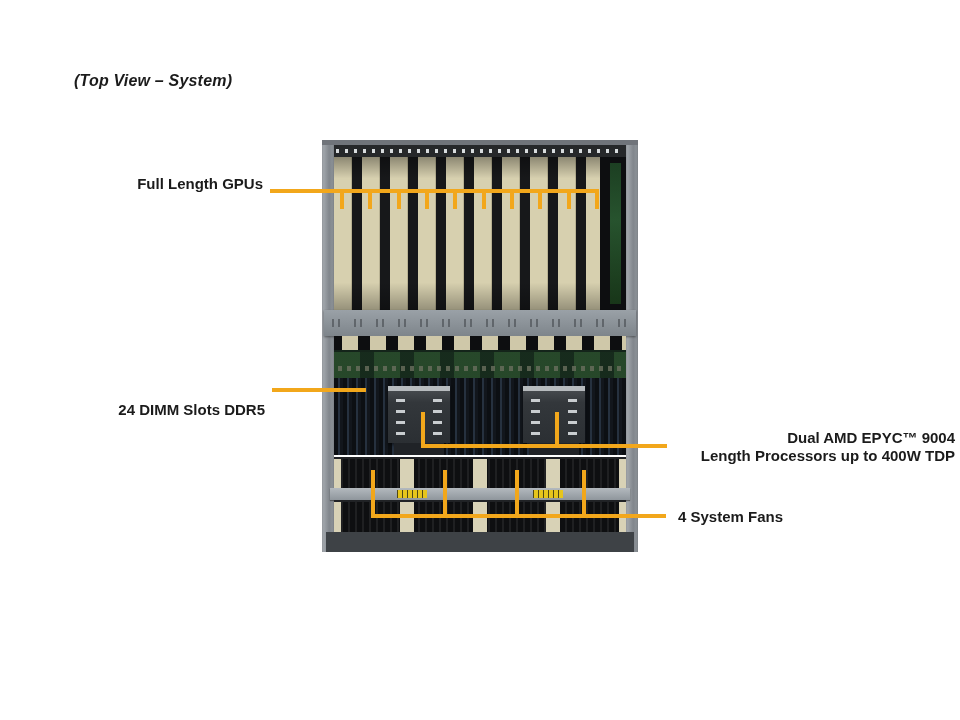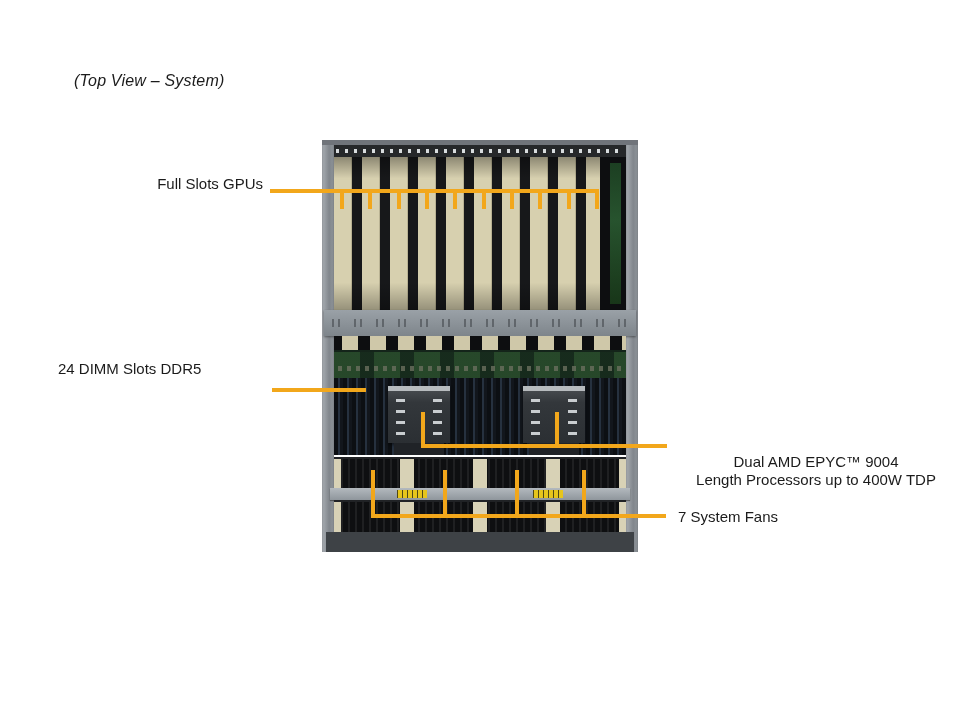--- a/index.html
+++ b/index.html
@@ -1,24 +1,24 @@
 <!DOCTYPE html>
 <html style="--leader: #F2A71B; --ink: #1B1B1B; --bg: #FFFFFF;"><head>
 <meta charset="utf-8">
 <style>
   html,body{margin:0;padding:0;background:#fff;}
   .stage{position:relative;width:960px;height:552px;background:var(--bg,#fff);
-         font-family:"Liberation Sans",sans-serif;overflow:hidden;}
+         font-family:"Liberation Sans",sans-serif;overflow:hidden;font-weight:bold;}
   .abs{position:absolute;}
   
   .title{left:74px;top:72px;font-size:16px;font-style:italic;color:var(--ink,#1b1b1b);letter-spacing:.2px;}
   .callout{font-size:15px;line-height:18px;color:var(--ink,#1b1b1b);}
   .co-gpu{left:58px;top:175px;width:205px;text-align:right;}
-  .co-dimm{left:58px;top:360px;width:207px;text-align:left;}
-  .co-cpu{left:677px;top:429px;width:278px;text-align:center;margin-top:24px;}
+  .co-dimm{left:58px;top:401px;width:207px;text-align:right;}
+  .co-cpu{left:677px;top:429px;width:278px;text-align:right;}
   .co-fans{left:678px;top:508px;width:200px;text-align:left;}
   
   .lead{background:var(--leader,#F2A71B);z-index:30;}
   .lead-h{height:4px;}
   .lead-v{width:4px;}
   
   .chassis{left:322px;top:140px;width:316px;height:503px;z-index:10;}
   .rail{top:0;width:12px;height:503px;background:linear-gradient(90deg,#a9aeb3,#81868c 60%,#8f959a);box-shadow:inset 0 0 2px rgba(0,0,0,.35);}
   .rail.left{left:0;} .rail.right{left:304px;}
   .top-edge{left:0;top:0;width:316px;height:5px;background:#70747a;}
@@ -170,21 +170,21 @@
   <div class="abs foot foot-l">
     <div class="abs foot-plate"></div>
     <div class="abs foot-roller"></div>
   </div>
   <div class="abs foot foot-r">
     <div class="abs foot-plate"></div>
     <div class="abs foot-roller"></div>
   </div>
 
   <div class="abs callout co-gpu">
-    <div>Full Slots GPUs</div>
+    <div>Full Length GPUs</div>
   </div>
   <div class="abs lead lead-h" style="left:270px;top:189px;width:329px;"></div>
   <div class="abs lead lead-v" style="left:340px;top:189px;height:20px;"></div>
   <div class="abs lead lead-v" style="left:368px;top:189px;height:20px;"></div>
   <div class="abs lead lead-v" style="left:397px;top:189px;height:20px;"></div>
   <div class="abs lead lead-v" style="left:425px;top:189px;height:20px;"></div>
   <div class="abs lead lead-v" style="left:453px;top:189px;height:20px;"></div>
   <div class="abs lead lead-v" style="left:482px;top:189px;height:20px;"></div>
   <div class="abs lead lead-v" style="left:510px;top:189px;height:20px;"></div>
   <div class="abs lead lead-v" style="left:538px;top:189px;height:20px;"></div>
@@ -198,21 +198,21 @@
 
   <div class="abs callout co-cpu">
     <div>Dual AMD EPYC™ 9004</div>
     <div>Length Processors up to 400W TDP</div>
   </div>
   <div class="abs lead lead-h" style="left:421px;top:444px;width:246px;"></div>
   <div class="abs lead lead-v" style="left:421px;top:412px;height:36px;"></div>
   <div class="abs lead lead-v" style="left:555px;top:412px;height:36px;"></div>
 
   <div class="abs callout co-fans">
-    <div>7 System Fans</div>
+    <div>4 System Fans</div>
   </div>
   <div class="abs lead lead-h" style="left:371px;top:514px;width:295px;"></div>
   <div class="abs lead lead-v" style="left:371px;top:470px;height:48px;"></div>
   <div class="abs lead lead-v" style="left:443px;top:470px;height:48px;"></div>
   <div class="abs lead lead-v" style="left:515px;top:470px;height:48px;"></div>
   <div class="abs lead lead-v" style="left:582px;top:470px;height:48px;"></div>
 
 </div>
 
 </body></html>

